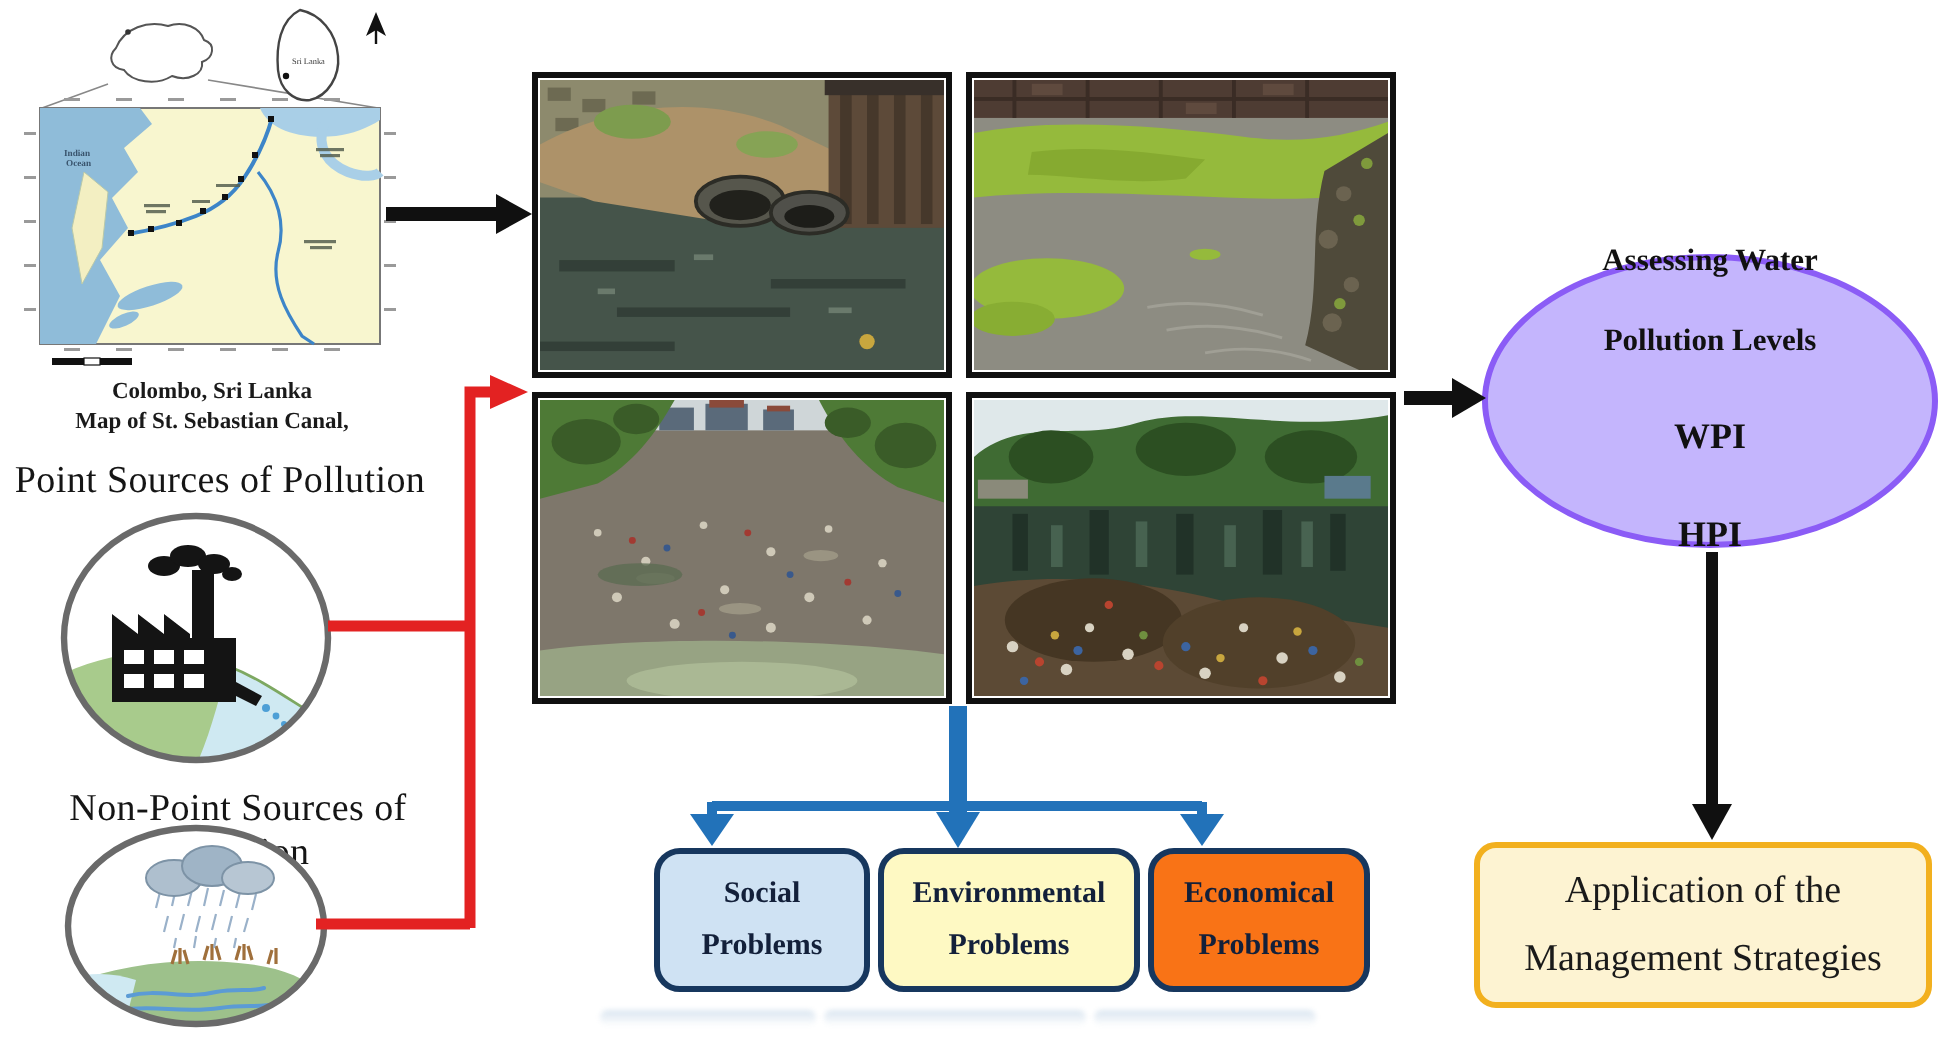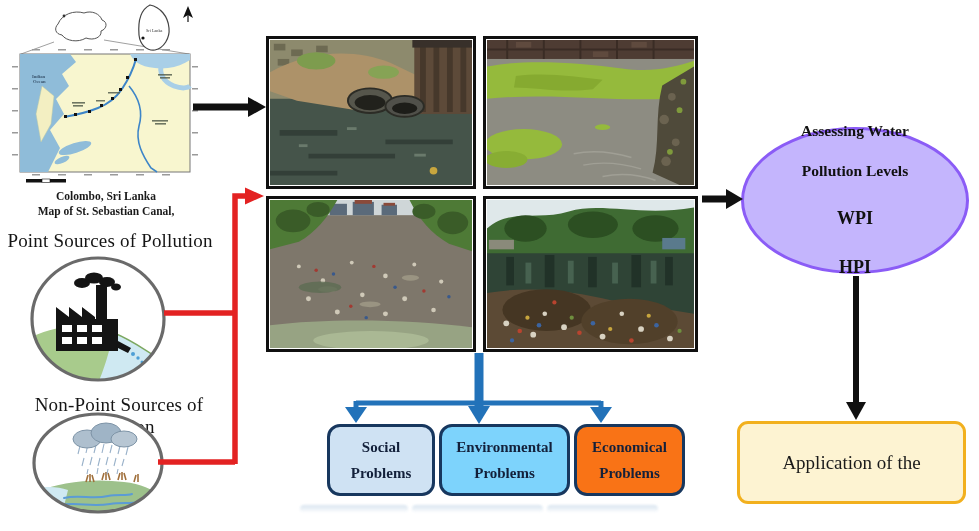--- a/index.html
+++ b/index.html
@@ -442,27 +442,28 @@
 
   <div class="abs" id="assessment" style="background:#c4b5fd;border:3px solid #8b5cf6;gap:19px;">
     <div>Assessing Water</div>
     <div>Pollution Levels</div>
     <div class="idx">WPI</div>
     <div class="idx">HPI</div>
   </div>
 
   <div class="abs" id="application" style="background:#fdf3d2;border:3px solid #f2b01e;">
     <div>Application of the</div>
+    <div>Management Strategies</div>
   </div>
 
   <div class="abs problem-box" id="problem-0" style="background:#cfe2f3;border:3px solid #17375e;">
     <div>Social</div>
     <div>Problems</div>
   </div>
-  <div class="abs problem-box" id="problem-1" style="background:#7dd3fc;border:3px solid #17375e;">
+  <div class="abs problem-box" id="problem-1" style="background:#fef9c3;border:3px solid #17375e;">
     <div>Environmental</div>
     <div>Problems</div>
   </div>
   <div class="abs problem-box" id="problem-2" style="background:#f97316;border:3px solid #17375e;">
     <div>Economical</div>
     <div>Problems</div>
   </div>
   <div class="abs reflection" id="refl-0"></div>
   <div class="abs reflection" id="refl-1"></div>
   <div class="abs reflection" id="refl-2"></div>

